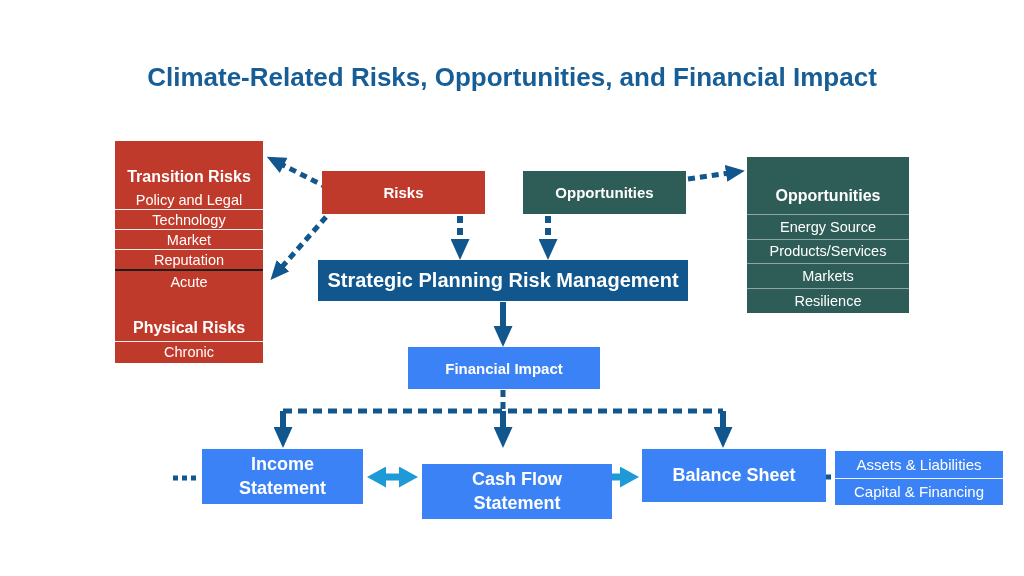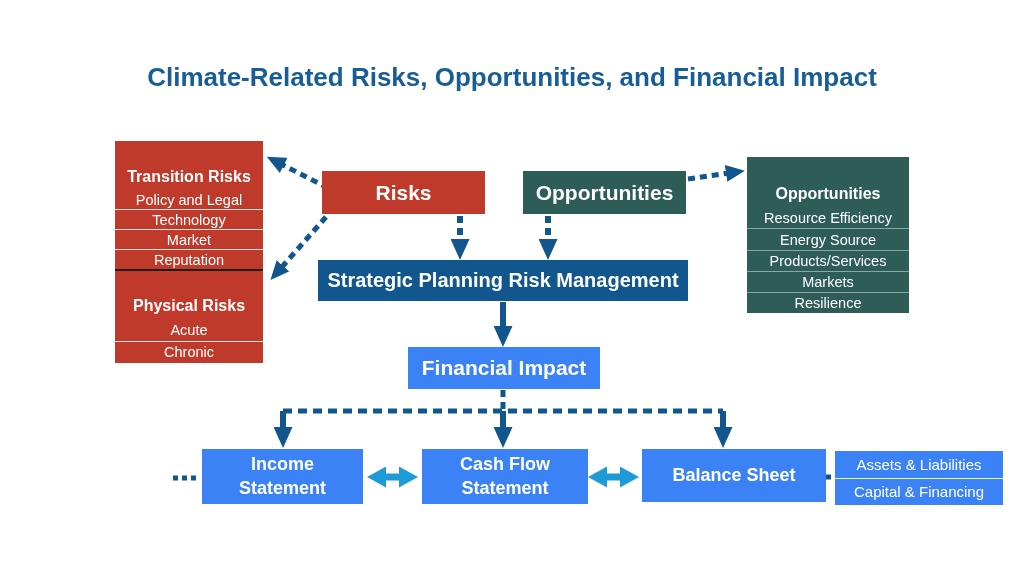--- a/index.html
+++ b/index.html
@@ -13,21 +13,21 @@
   }
   .arrows{position:absolute;left:0;top:0;width:1024px;height:576px;}
   .box{
     position:absolute;box-sizing:border-box;color:#ffffff;
     display:flex;align-items:center;justify-content:center;text-align:center;
   }
   .red{background:#C03A2B;}
   .teal{background:#2E5D58;}
   .blue{background:#11568C;}
   .green{background:#3b82f6;}
-  .label-lg{font-size:21px;font-weight:bold;}
+  .label-lg{font-size:15px;font-weight:bold;}
   .label-xl{font-size:20px;font-weight:bold;}
   .label-2line{font-size:18px;font-weight:bold;line-height:1.28;}
   .listbox{display:flex;flex-direction:column;align-items:stretch;justify-content:flex-start;}
   .lrow{display:flex;align-items:center;justify-content:center;text-align:center;}
   .lrow.header{font-weight:bold;font-size:16px;margin-top:22px;}
   .lrow.item{font-size:14.5px;}
   .sep-strong{border-top:1px solid rgba(255,255,255,0.9);}
   .sep-soft{border-top:1px solid rgba(255,255,255,0.45);}
   .divider-dark{height:3px;background:#1e1e1e;}
   .h35{height:35px;} .h34{height:33px;} .h24{height:24px;} .h27{height:27px;}
@@ -77,50 +77,49 @@
     <line x1="808" y1="477" x2="832" y2="477" stroke="#11568C" stroke-width="5" stroke-dasharray="5 4"></line>
   </svg>
 
   <div class="box red listbox" style="left:115px;top:141px;width:148px;height:222px;">
     <div class="lrow header h35">Transition Risks</div>
     <div class="lrow item h24">Policy and Legal</div>
     <div class="lrow item h24 sep-strong">Technology</div>
     <div class="lrow item h24 sep-strong">Market</div>
     <div class="lrow item h24 sep-strong">Reputation</div>
     <div class="divider-dark"></div>
+    <div class="lrow item h27">Acute</div>
     <div class="lrow header h34">Physical Risks</div>
-    <div class="lrow item h27">Acute</div>
     <div class="lrow item h27 sep-strong">Chronic</div>
   </div>
 
   <div class="box red label-lg" style="left:322px;top:171px;width:163px;height:43px;">Risks</div>
 
   <div class="box teal label-lg" style="left:523px;top:171px;width:163px;height:43px;">Opportunities</div>
 
   <div class="box teal listbox" style="left:747px;top:157px;width:162px;height:156px;">
     <div class="lrow header h35">Opportunities</div>
-    <div class="lrow item h24">Resource Efficiency</div>
     <div class="lrow item h24 sep-soft">Energy Source</div>
     <div class="lrow item h24 sep-soft">Products/Services</div>
     <div class="lrow item h24 sep-soft">Markets</div>
     <div class="lrow item h24 sep-soft">Resilience</div>
   </div>
 
   <div class="box blue label-xl" style="left:318px;top:260px;width:370px;height:41px;">Strategic Planning Risk Management</div>
 
   <div class="box green label-lg" style="left:408px;top:347px;width:192px;height:42px;">Financial Impact</div>
 
   <div class="box green label-2line" style="left:202px;top:449px;width:161px;height:55px;">
     <div>
       <div>Income</div>
       <div>Statement</div>
     </div>
   </div>
 
-  <div class="box green label-2line" style="left:422px;top:449px;width:166px;height:55px;">
+  <div class="box green label-2line" style="left:422px;top:464px;width:190px;height:55px;">
     <div>
       <div>Cash Flow</div>
       <div>Statement</div>
     </div>
   </div>
 
   <div class="box green label-2line" style="left:642px;top:449px;width:184px;height:53px;">Balance Sheet</div>
 
 
   <div class="box green pairbox" style="left:835px;top:451px;width:168px;height:54px;">

